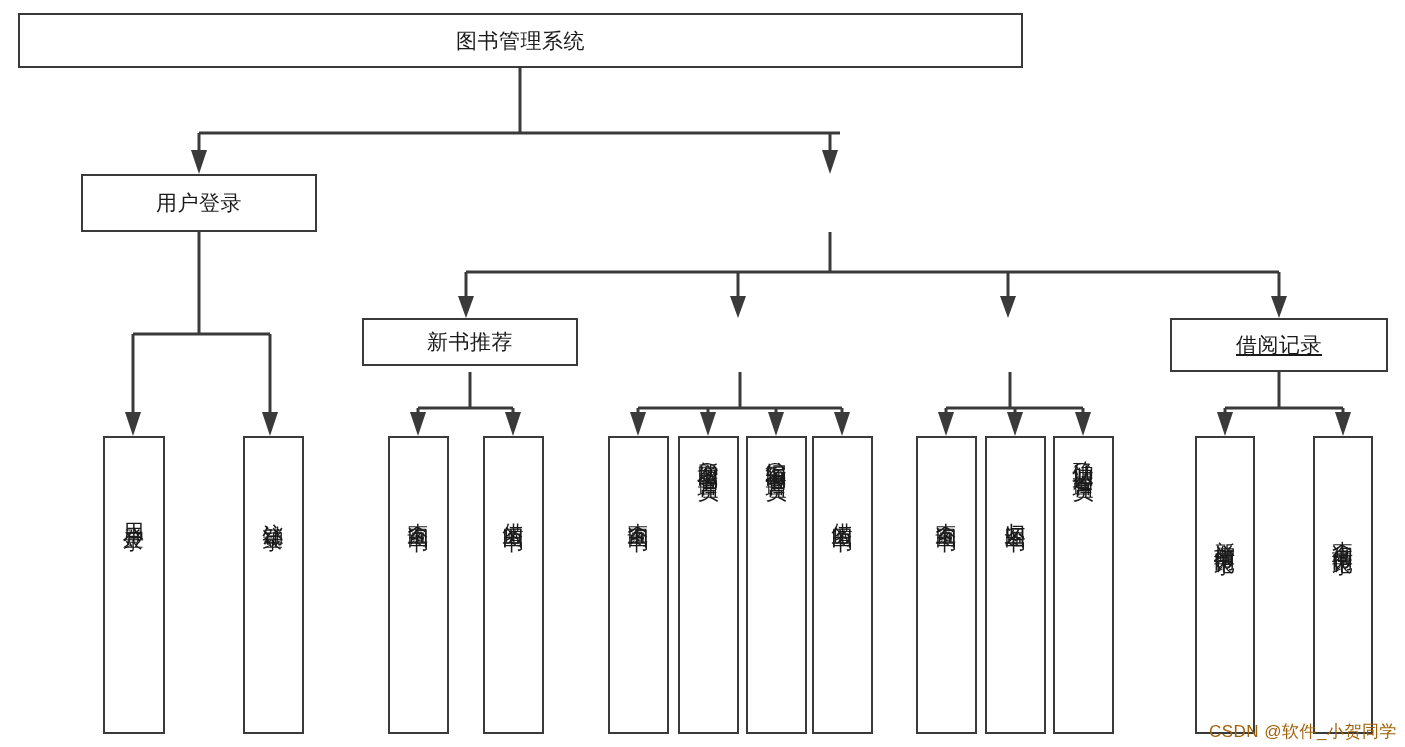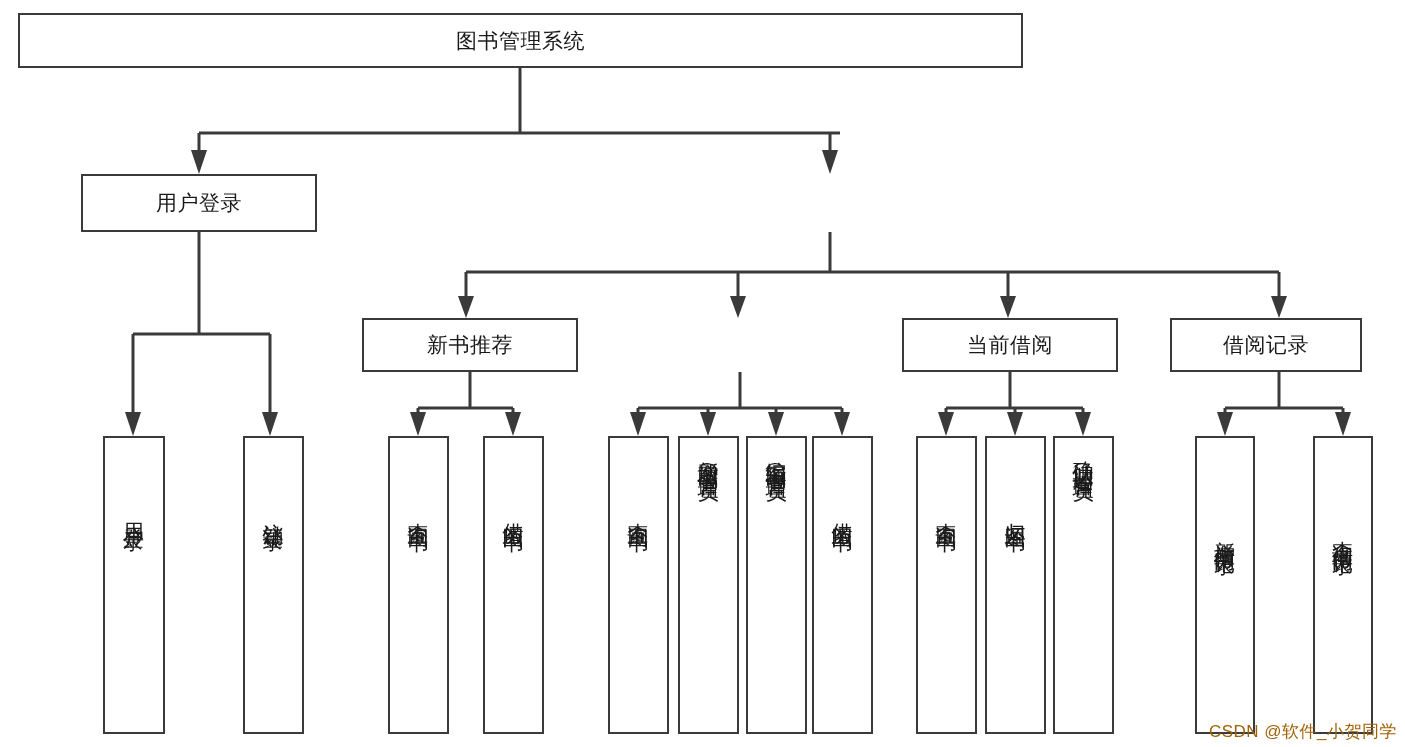--- a/index.html
+++ b/index.html
@@ -151,27 +151,24 @@
   </svg>
 
   <div class="node horizontal" style="left:18px; top:13px; width:1005px; height:55px;">
     <span class="label">图书管理系统</span>
   </div>
 
   <div class="node horizontal" style="left:81px; top:174px; width:236px; height:58px;">
     <span class="label">用户登录</span>
   </div>
 
-  <div class="node horizontal" style="left:362px; top:318px; width:216px; height:54px;">
+  <div class="node horizontal" style="left:362px; top:318px; width:216px; height:48px;">
     <span class="label">新书推荐</span>
   </div>
-  <div class="node horizontal" style="left:902px; top:318px; width:216px; height:54px;">
-    <span class="label">当前借阅</span>
-  </div>
-  <div class="node horizontal" style="left:1170px; top:318px; width:192px; height:54px;">
+  <div class="node horizontal" style="left:1170px; top:318px; width:218px; height:54px;text-decoration:underline;">
     <span class="label">借阅记录</span>
   </div>
 
   <div class="node vertical mid" style="left:103px; top:436px; width:62px; height:298px;">
     <span class="label">用户登录</span>
   </div>
   <div class="node vertical mid" style="left:243px; top:436px; width:61px; height:298px;">
     <span class="label">注销登录</span>
   </div>
   <div class="node vertical mid" style="left:388px; top:436px; width:61px; height:298px;">

